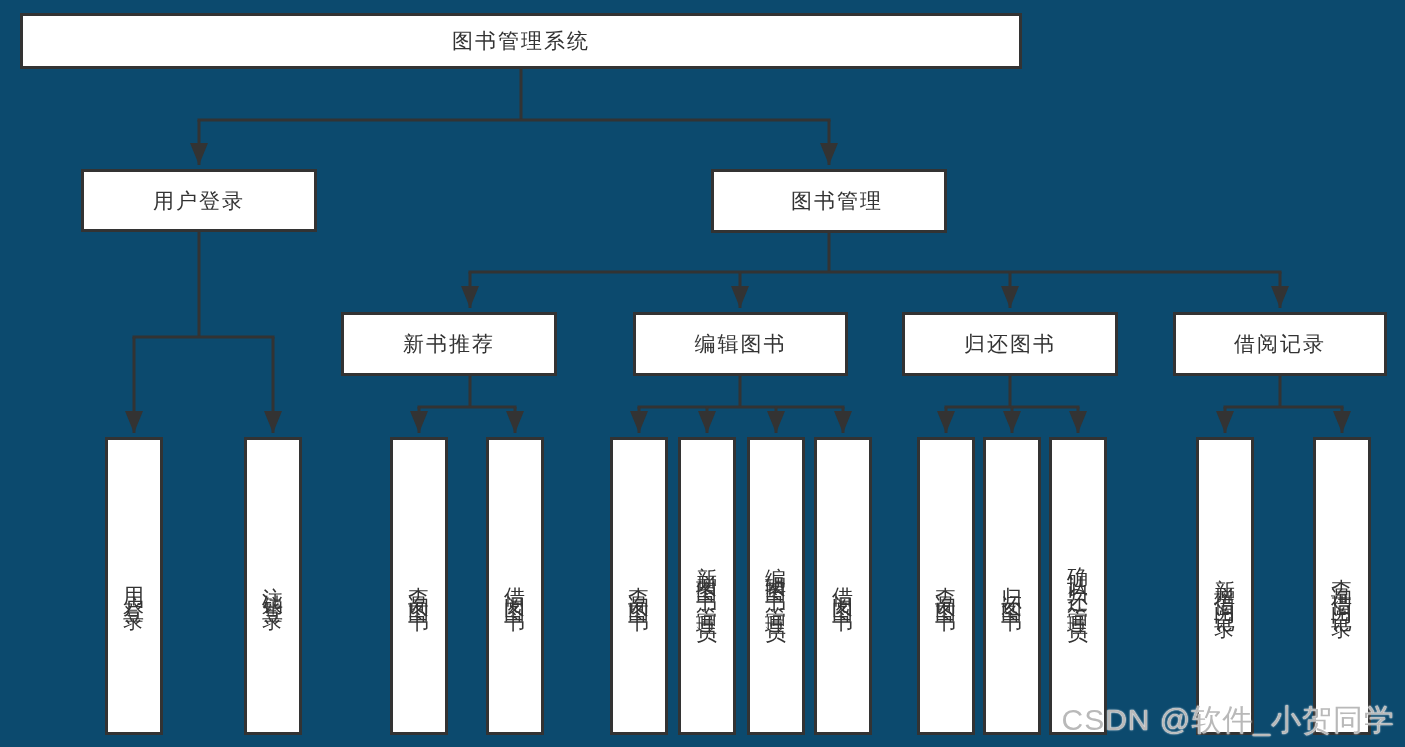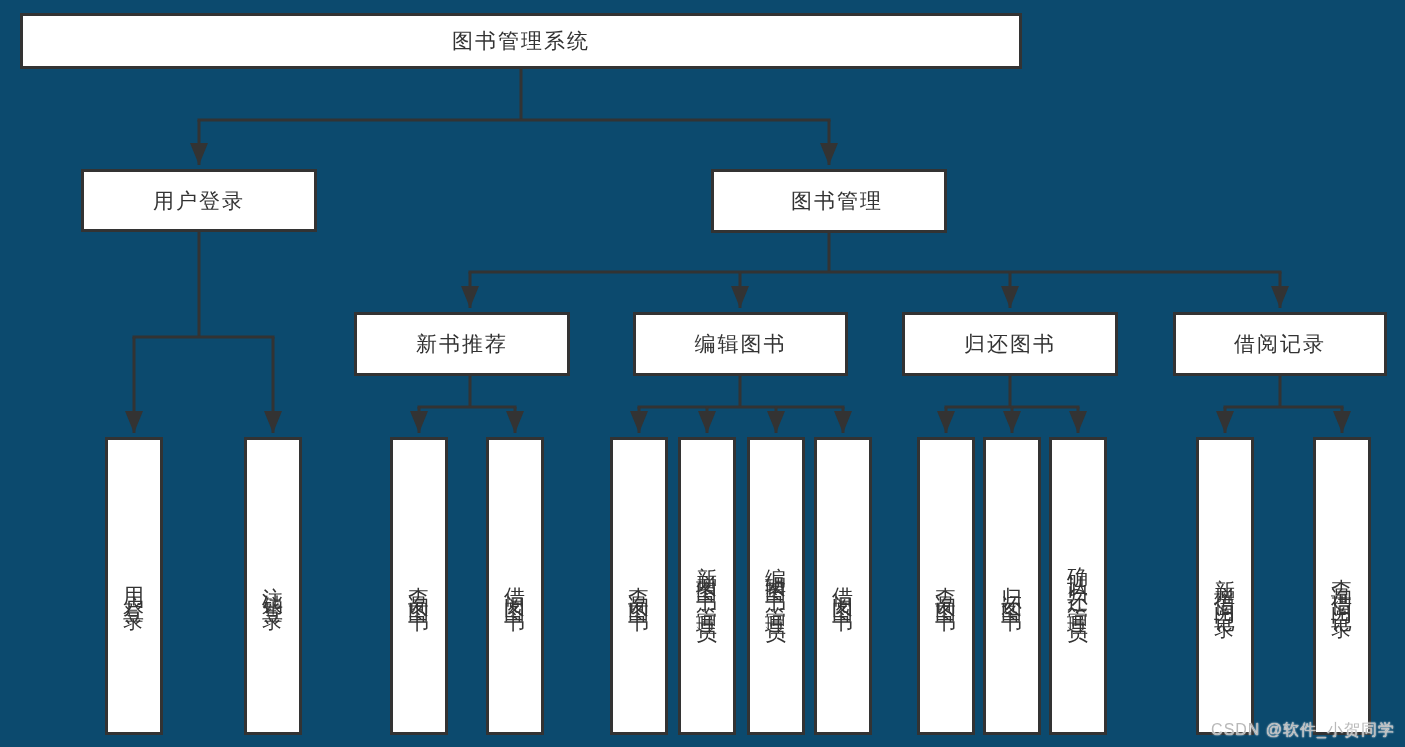--- a/index.html
+++ b/index.html
@@ -40,21 +40,21 @@
     font-size:21px;
     letter-spacing:8px;
     line-height:1;
     white-space:nowrap;
   }
 
   .watermark {
     position:absolute;
     right:10px;
     bottom:6px;
-    font-size:16px;
+    font-size:30px;
     letter-spacing:1px;
     color:#b9b9b9;
     text-shadow:0 0 2px #ffffff, 0 0 1px #ffffff;
     z-index:5;
     white-space:nowrap;
   }
 </style>
 </head>
 <body>
 
@@ -103,21 +103,21 @@
       <line x1="1225" y1="407" x2="1225" y2="433" marker-end="url(#arr)"></line>
       <line x1="1342" y1="407" x2="1342" y2="433" marker-end="url(#arr)"></line>
     </g>
   </svg>
 
   <div class="node h-node root-node" style="left:20px; top:13px; width:1002px; height:56px;">图书管理系统</div>
 
   <div class="node h-node" style="left:81px; top:169px; width:236px; height:63px;">用户登录</div>
   <div class="node h-node" style="left:711px; top:169px; width:236px; height:64px;padding-left:16px;">图书管理</div>
 
-  <div class="node h-node" style="left:354px; top:312px; width:216px; height:64px;">新书推荐</div>
+  <div class="node h-node" style="left:341px; top:312px; width:216px; height:64px;">新书推荐</div>
   <div class="node h-node" style="left:633px; top:312px; width:215px; height:64px;">编辑图书</div>
   <div class="node h-node" style="left:902px; top:312px; width:216px; height:64px;">归还图书</div>
   <div class="node h-node" style="left:1173px; top:312px; width:214px; height:64px;">借阅记录</div>
 
   <div class="node v-node" style="left:105px; top:437px; width:58px; height:298px;">
     <span class="vtext">用户登录</span>
   </div>
   <div class="node v-node" style="left:244px; top:437px; width:58px; height:298px;">
     <span class="vtext">注销登录</span>
   </div>

